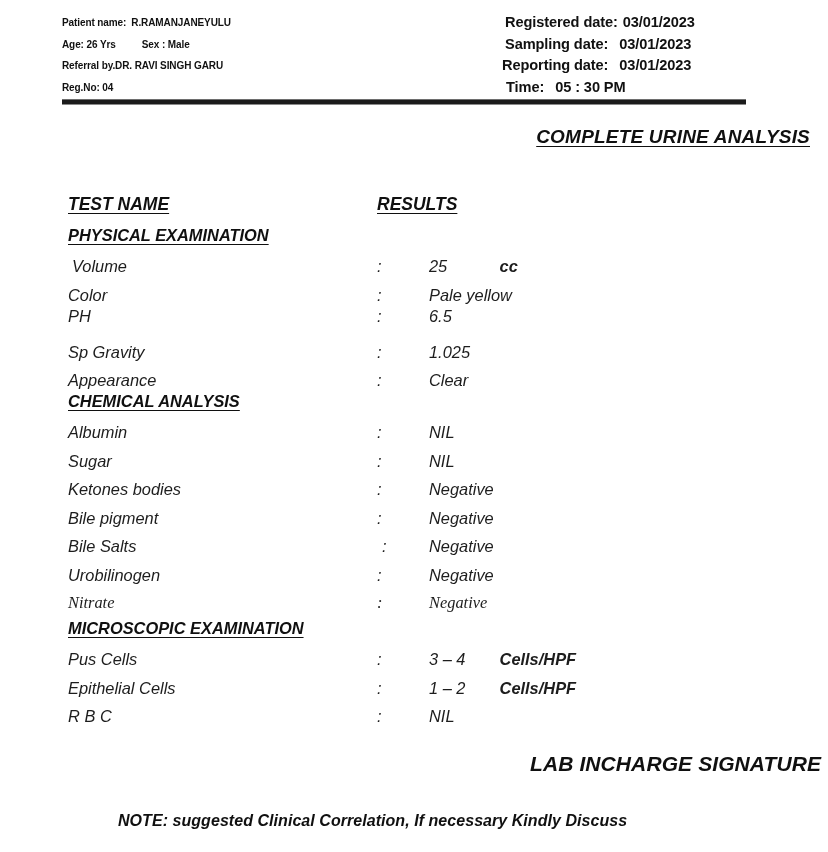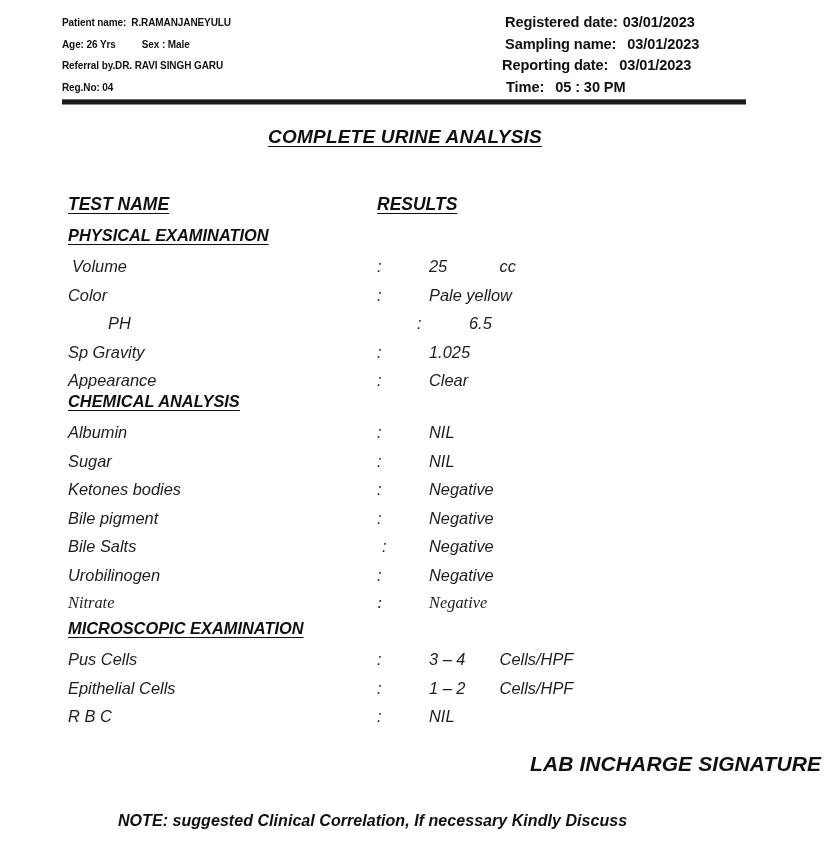--- a/index.html
+++ b/index.html
@@ -69,21 +69,21 @@
     border-bottom: 1px solid #8a8a8a;
     box-sizing: border-box;
   }
 
   
   .doc-title {
     position: absolute;
     left: 0;
     top: 126px;
     width: 810px;
-    text-align: center;
+    text-align: right;
     font-size: 19px;
     font-weight: bold;
     font-style: italic;
     font-stretch: condensed;
     text-decoration: underline;
     text-underline-offset: 3px;
     letter-spacing: 0.2px;
     color: #101010;
   }
 
@@ -152,21 +152,21 @@
     font-size: 16.4px;
     font-style: italic;
     font-stretch: condensed;
     color: #1d1d1d;
     white-space: nowrap;
   }
   .val-range {
     display: inline-block;
     min-width: 66px;
   }
-  .val-unit { display: inline; }
+  .val-unit { display: inline; font-weight: bold; }
 
   
   .signature {
     position: absolute;
     left: 530px;
     top: 752px;
     font-size: 21px;
     font-weight: bold;
     font-style: italic;
     font-stretch: condensed;
@@ -192,21 +192,21 @@
 
 <div class="header">
 
   <div class="hdr-row">
     <span class="hdr-left"><span>Patient name:</span><span class="gap-1"></span><span>R.RAMANJANEYULU</span></span>
     <span class="hdr-right hdr-r0"><span>Registered date:</span><span class="gap-1"></span><span>03/01/2023</span></span>
   </div>
 
   <div class="hdr-row">
     <span class="hdr-left"><span>Age: 26 Yrs</span><span class="gap-3"></span><span>Sex : Male</span></span>
-    <span class="hdr-right hdr-r1"><span>Sampling name:</span><span class="gap-2"></span><span>03/01/2023</span></span>
+    <span class="hdr-right hdr-r1"><span>Sampling date:</span><span class="gap-2"></span><span>03/01/2023</span></span>
   </div>
 
   <div class="hdr-row">
     <span class="hdr-left">Referral by.DR. RAVI SINGH GARU</span>
     <span class="hdr-right hdr-r2"><span>Reporting date:</span><span class="gap-2"></span><span>03/01/2023</span></span>
   </div>
 
   <div class="hdr-row">
     <span class="hdr-left">Reg.No: 04</span>
     <span class="hdr-right hdr-r3"><span>Time:</span><span class="gap-2"></span><span>05 : 30 PM</span></span>
@@ -226,21 +226,21 @@
     <div class="row" style="top: 254px;">
       <span class="cell-name indent">Volume</span>
       <span class="cell-colon">:</span>
       <span class="cell-value"><span class="val-range">25</span> <span class="val-unit">cc</span></span>
     </div>
     <div class="row" style="top: 282.5px; padding-left: 20px;">
       <span class="cell-name">Color</span>
       <span class="cell-colon">:</span>
       <span class="cell-value"><span>Pale yellow</span></span>
     </div>
-    <div class="row" style="top: 311px; margin-left: 40px;">
+    <div class="row" style="top: 304px;">
       <span class="cell-name">PH</span>
       <span class="cell-colon">:</span>
       <span class="cell-value"><span>6.5</span></span>
     </div>
     <div class="row" style="top: 339.5px;">
       <span class="cell-name">Sp Gravity</span>
       <span class="cell-colon">:</span>
       <span class="cell-value"><span>1.025</span></span>
     </div>
     <div class="row" style="top: 368px;">

